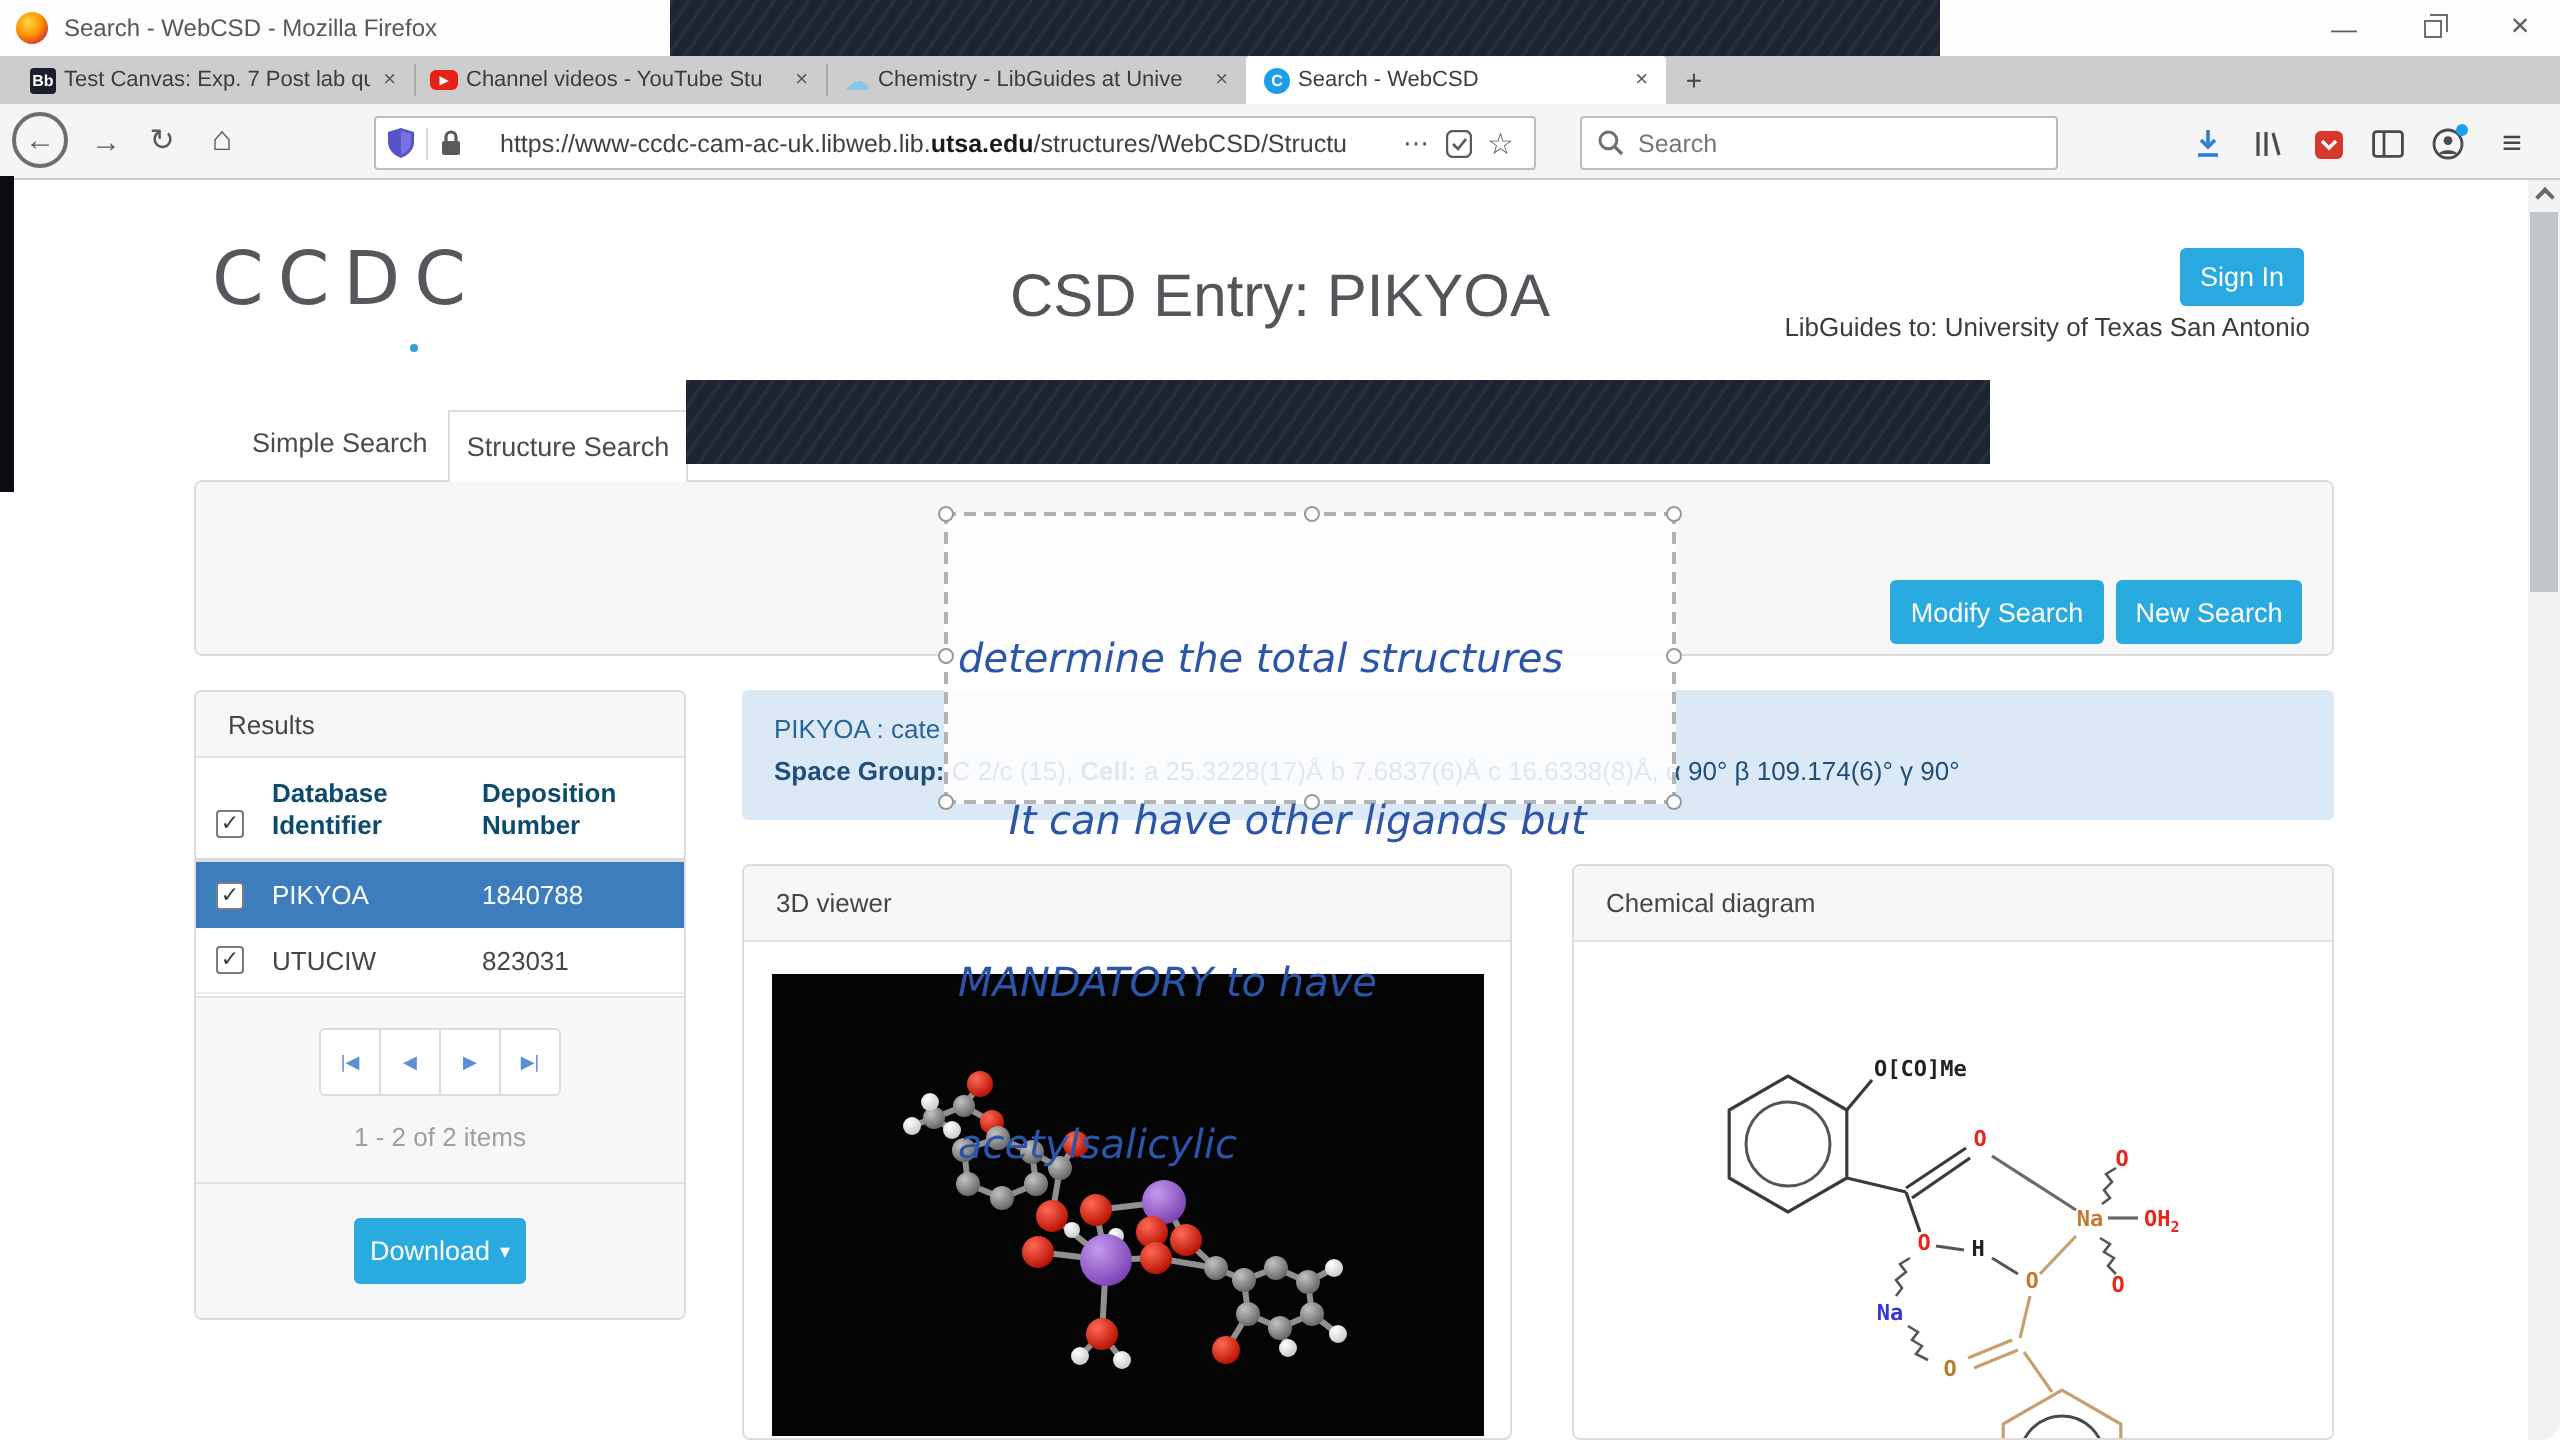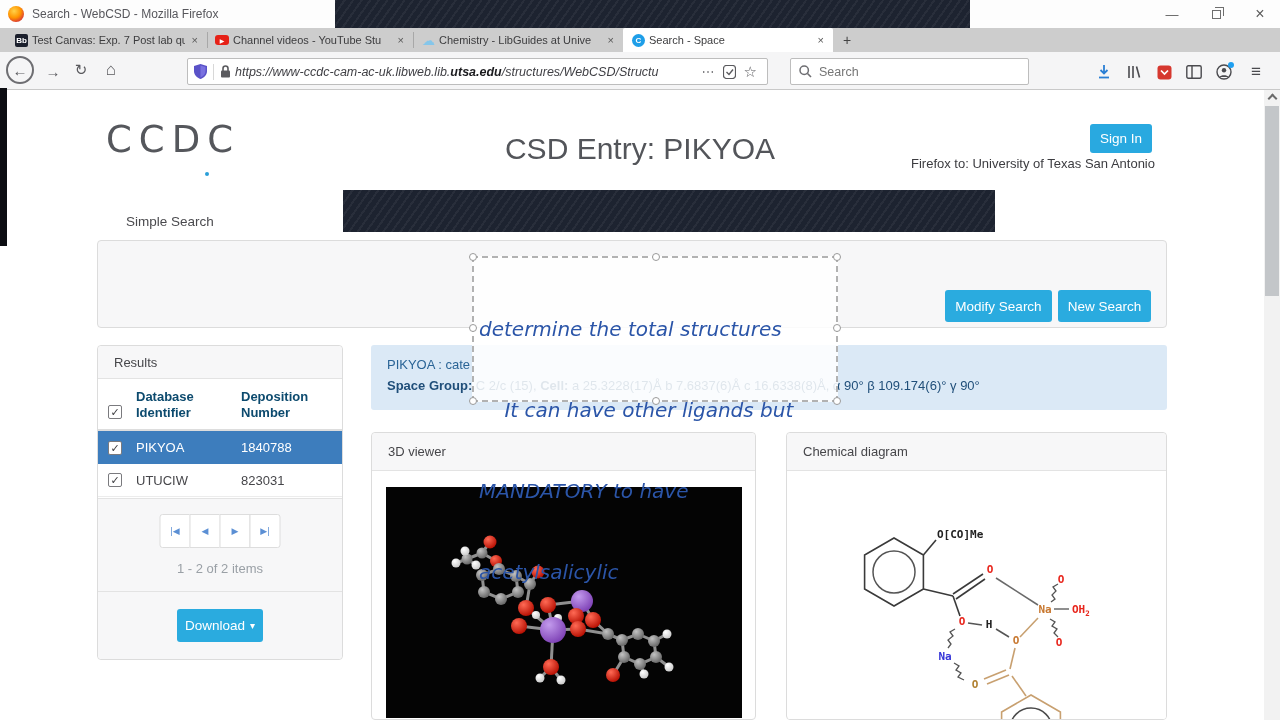--- a/index.html
+++ b/index.html
@@ -1,18 +1,18 @@
 <!DOCTYPE html>
 <html><head>
 <meta charset="utf-8">
 <style>
   * { margin:0; padding:0; box-sizing:border-box; }
   html,body { width:1280px; height:720px; overflow:hidden; background:#fff;
     font-family:"Liberation Sans", sans-serif; }
-  #screen { position:relative; width:1280px; height:720px; background:#fff; overflow:hidden; }
+  #screen { position:relative; width:1280px; height:720px; background:#fff; overflow:hidden;border-radius:10px; }
   .abs { position:absolute; }
 
   
   .titlebar { left:0; top:0; width:1280px; height:28px; background:#fdfdfd; }
   .fx-icon { left:8px; top:6px; width:16px; height:16px; border-radius:50%;
     background:radial-gradient(circle at 38% 32%, #ffd24a 0%, #ff9500 45%, #e1472c 72%, #a92a1a 100%); }
   .title-text { left:32px; top:7px; font-size:12px; color:#57575c; }
   .hatch { background:#1d2330;
     background-image:repeating-linear-gradient(125deg, rgba(255,255,255,0.05) 0 2px, rgba(0,0,0,0) 2px 7px); }
   .hatch1 { left:335px; top:0; width:635px; height:28px; }
@@ -182,21 +182,21 @@
     </div>
     <div class="tab inactive" style="width:210px;">
       <span class="ticon cl-ic">☁</span>
       <span class="lbl">Chemistry - LibGuides at Unive</span>
       <span class="x">×</span>
     </div>
     <div class="tab active" style="width:210px;">
       <span class="ticon">
           <span class="csd-ic">C</span>
         </span>
-      <span class="lbl">Search - Space</span>
+      <span class="lbl">Search - WebCSD</span>
       <span class="x">×</span>
     </div>
     <div class="newtab">+</div>
   </div>
 
   <div class="abs navbar"></div>
   <div class="abs navbtn backbtn">←</div>
   <div class="abs navbtn fwdbtn">→</div>
   <div class="abs navbtn reloadbtn">↻</div>
   <div class="abs navbtn homebtn">⌂</div>
@@ -204,21 +204,21 @@
   <div class="abs urlbar">
     <svg width="13" height="15" viewBox="0 0 13 15">
       <path d="M6.5 0 L13 2 V7 C13 11 10 13.6 6.5 15 C3 13.6 0 11 0 7 V2 Z" fill="#5a52c8"></path>
       <path d="M6.5 1.5 L11.5 3 V7 C11.5 10 9.4 12.3 6.5 13.4 Z" fill="#7a72e0"></path>
     </svg>
     <span class="sep"></span>
     <svg width="11" height="13" viewBox="0 0 11 13">
       <rect x="1" y="5.5" width="9" height="7" rx="1" fill="#5a5a5e"></rect>
       <path d="M3 6 V3.5 A2.5 2.5 0 0 1 8 3.5 V6" fill="none" stroke="#5a5a5e" stroke-width="1.6"></path>
     </svg>
-    <span class="urltext" style="margin-left:4px;font-style:italic;"><span>https://www-ccdc-cam-ac-uk.libweb.lib.</span><b>utsa.edu</b><span>/structures/WebCSD/Structu</span></span>
+    <span class="urltext" style="margin-left:19px;"><span>https://www-ccdc-cam-ac-uk.libweb.lib.</span><b>utsa.edu</b><span>/structures/WebCSD/Structu</span></span>
     <span class="url-ic">⋯</span>
     <svg class="url-ic" width="13" height="14" viewBox="0 0 13 14">
       <rect x="0.5" y="0.5" width="12" height="13" rx="3" fill="none" stroke="#5a5a5e" stroke-width="1.2"></rect>
       <path d="M3.5 7 L6 9.5 L10 4.5" fill="none" stroke="#5a5a5e" stroke-width="1.4"></path>
     </svg>
     <span class="url-ic" style="font-size:15px;">☆</span>
   </div>
 
   <div class="abs searchbar">
     <svg width="13" height="13" viewBox="0 0 13 13">
@@ -263,23 +263,24 @@
   </div>
   <div class="abs tool-ic menu-ic" style="left:1244px;">≡</div>
 
   <div class="abs viewport"></div>
   <div class="abs leftstrip"></div>
 
   <div class="abs ccdc-logo">CCDC</div>
   <div class="abs ccdc-dot"></div>
   <div class="abs page-title">CSD Entry: PIKYOA</div>
   <div class="abs signin cbtn" style="background:#29a9e0;">Sign In</div>
-  <div class="abs licensed"><span>Firefox to:</span><span> University of Texas San Antonio</span></div>
+  <div class="abs licensed"><span>LibGuides to:</span><span> University of Texas San Antonio</span></div>
 
   <div class="abs stab-simple">Simple Search</div>
+  <div class="abs stab-structure">Structure Search</div>
   <div class="abs hatch hatch2"></div>
 
   <div class="abs spanel"></div>
   <div class="abs sstatus"><span>Search Complete - </span><b>2</b><span> Results Found</span></div>
   <div class="abs progress">
     <span class="plabel">100%</span>
   </div>
   <div class="abs cbtn btn-modify">Modify Search</div>
   <div class="abs cbtn btn-new">New Search</div>
 

